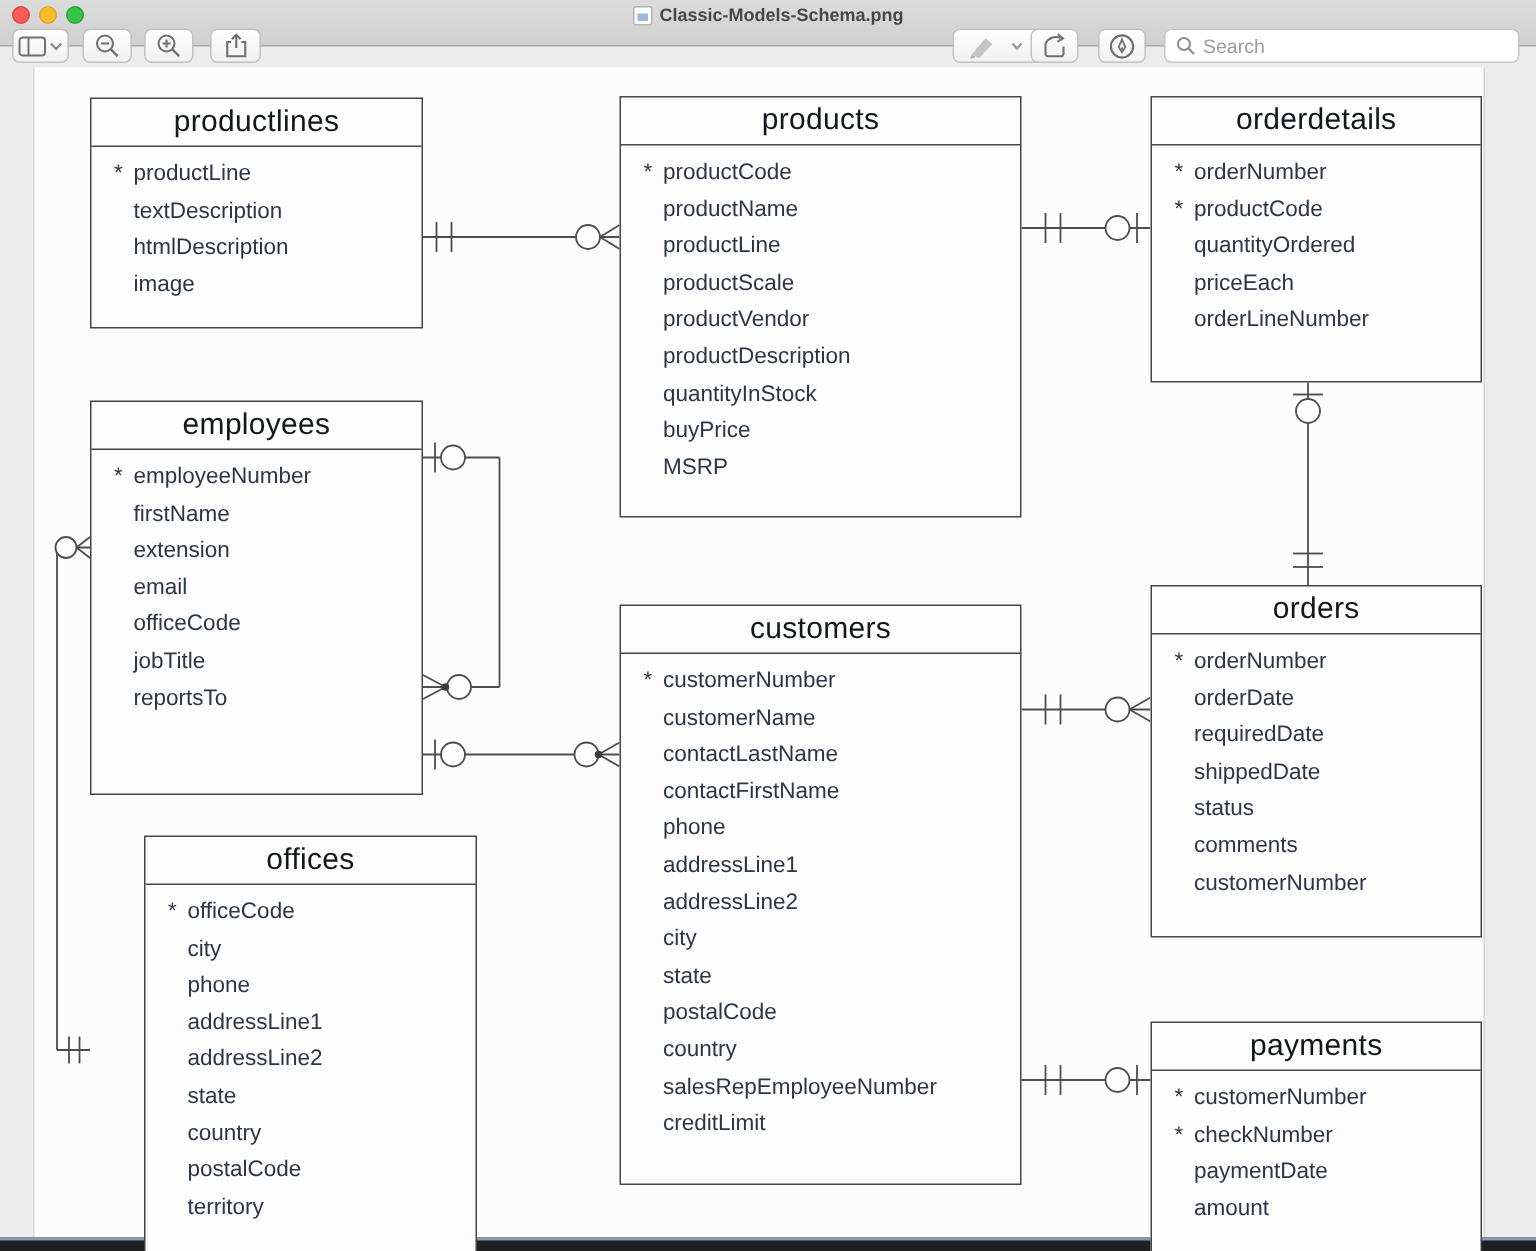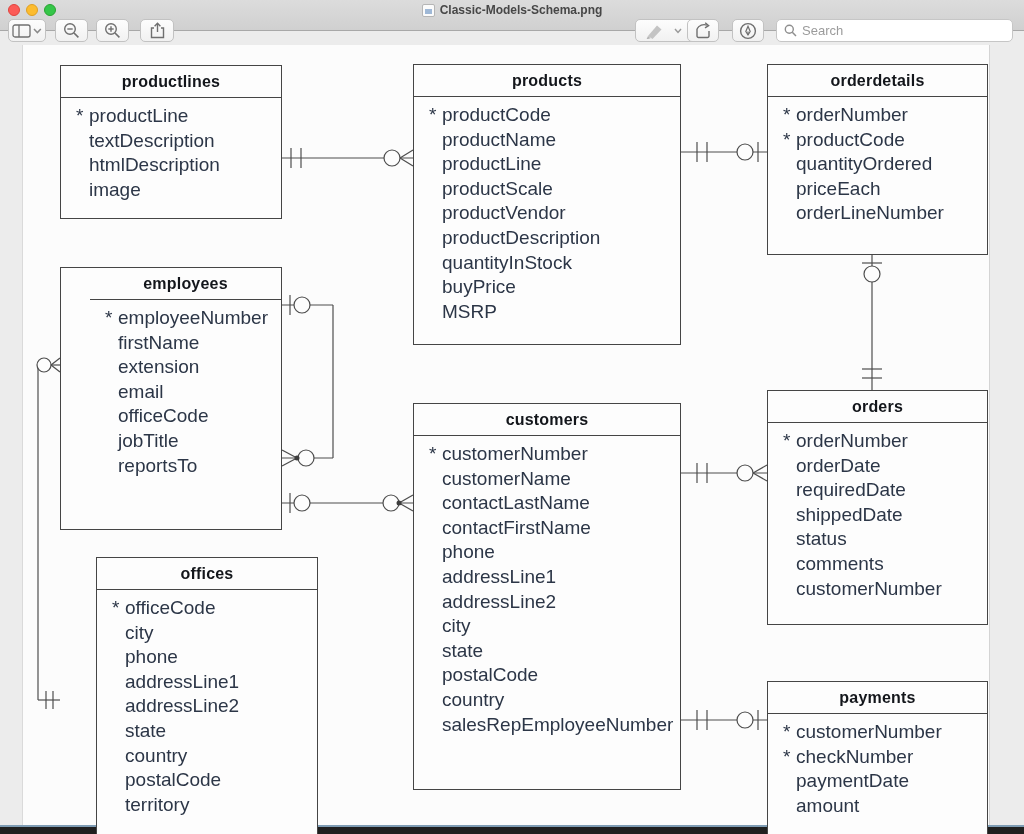--- a/index.html
+++ b/index.html
@@ -32,23 +32,23 @@
   
   #content{position:absolute;left:0;top:45px;width:1024px;height:781px;background:#ececec;}
   #page-image{position:absolute;left:22px;top:0;width:968px;height:781px;background:#fcfcfc;
     border-left:1px solid #dadada;border-right:1px solid #d4d4d4;box-sizing:border-box;}
   #bottom-bar{position:absolute;left:0;bottom:0;width:1024px;height:9px;background:#202020;
     border-top:2px solid #7e9cb4;box-sizing:border-box;}
 
   #connector-svg{position:absolute;left:0;top:-45px;width:1024px;height:834px;z-index:1;}
   .entity{position:absolute;background:#fdfdfd;border:1.5px solid #454545;box-sizing:border-box;z-index:2;}
   .entity-title{height:31px;border-bottom:1.5px solid #454545;display:flex;align-items:center;
-    justify-content:center;font-weight:bold;font-size:16px;color:#13161b;letter-spacing:.2px;}
+    justify-content:center;font-weight:normal;font-size:20px;color:#13161b;letter-spacing:.2px;}
   .entity-fields{list-style:none;margin:0;padding:6px 2px 0 15px;}
-  .entity-fields li{font-size:19px;line-height:24.6px;color:#2c3647;white-space:nowrap;}
+  .entity-fields li{font-size:15px;line-height:24.6px;color:#2c3647;white-space:nowrap;}
   .key-marker{display:inline-block;width:13px;}
 </style>
 </head>
 <body>
 
 <div id="window">
 
   <div id="chrome">
     <div class="traffic" id="tl-close"></div>
     <div class="traffic" id="tl-min"></div>
@@ -205,21 +205,21 @@
         <div class="entity" style="left: 767px; top: 64px; width: 221px; height: 191px;">
           <div class="entity-title">orderdetails</div>
           <ul class="entity-fields">
             <li><span class="key-marker">*</span><span>orderNumber</span></li>
             <li><span class="key-marker">*</span><span>productCode</span></li>
             <li><span class="key-marker"></span><span>quantityOrdered</span></li>
             <li><span class="key-marker"></span><span>priceEach</span></li>
             <li><span class="key-marker"></span><span>orderLineNumber</span></li>
           </ul>
         </div>
-        <div class="entity" style="left: 60px; top: 267px; width: 222px; height: 263px; padding-left: 29px;">
+        <div class="entity" style="left: 60px; top: 267px; width: 222px; height: 263px;">
           <div class="entity-title">employees</div>
           <ul class="entity-fields">
             <li><span class="key-marker">*</span><span>employeeNumber</span></li>
             <li><span class="key-marker"></span><span>firstName</span></li>
             <li><span class="key-marker"></span><span>extension</span></li>
             <li><span class="key-marker"></span><span>email</span></li>
             <li><span class="key-marker"></span><span>officeCode</span></li>
             <li><span class="key-marker"></span><span>jobTitle</span></li>
             <li><span class="key-marker"></span><span>reportsTo</span></li>
           </ul>
@@ -232,20 +232,21 @@
             <li><span class="key-marker"></span><span>contactLastName</span></li>
             <li><span class="key-marker"></span><span>contactFirstName</span></li>
             <li><span class="key-marker"></span><span>phone</span></li>
             <li><span class="key-marker"></span><span>addressLine1</span></li>
             <li><span class="key-marker"></span><span>addressLine2</span></li>
             <li><span class="key-marker"></span><span>city</span></li>
             <li><span class="key-marker"></span><span>state</span></li>
             <li><span class="key-marker"></span><span>postalCode</span></li>
             <li><span class="key-marker"></span><span>country</span></li>
             <li><span class="key-marker"></span><span>salesRepEmployeeNumber</span></li>
+            <li><span class="key-marker"></span><span>creditLimit</span></li>
           </ul>
         </div>
         <div class="entity" style="left: 767px; top: 390px; width: 221px; height: 235px;">
           <div class="entity-title">orders</div>
           <ul class="entity-fields">
             <li><span class="key-marker">*</span><span>orderNumber</span></li>
             <li><span class="key-marker"></span><span>orderDate</span></li>
             <li><span class="key-marker"></span><span>requiredDate</span></li>
             <li><span class="key-marker"></span><span>shippedDate</span></li>
             <li><span class="key-marker"></span><span>status</span></li>

